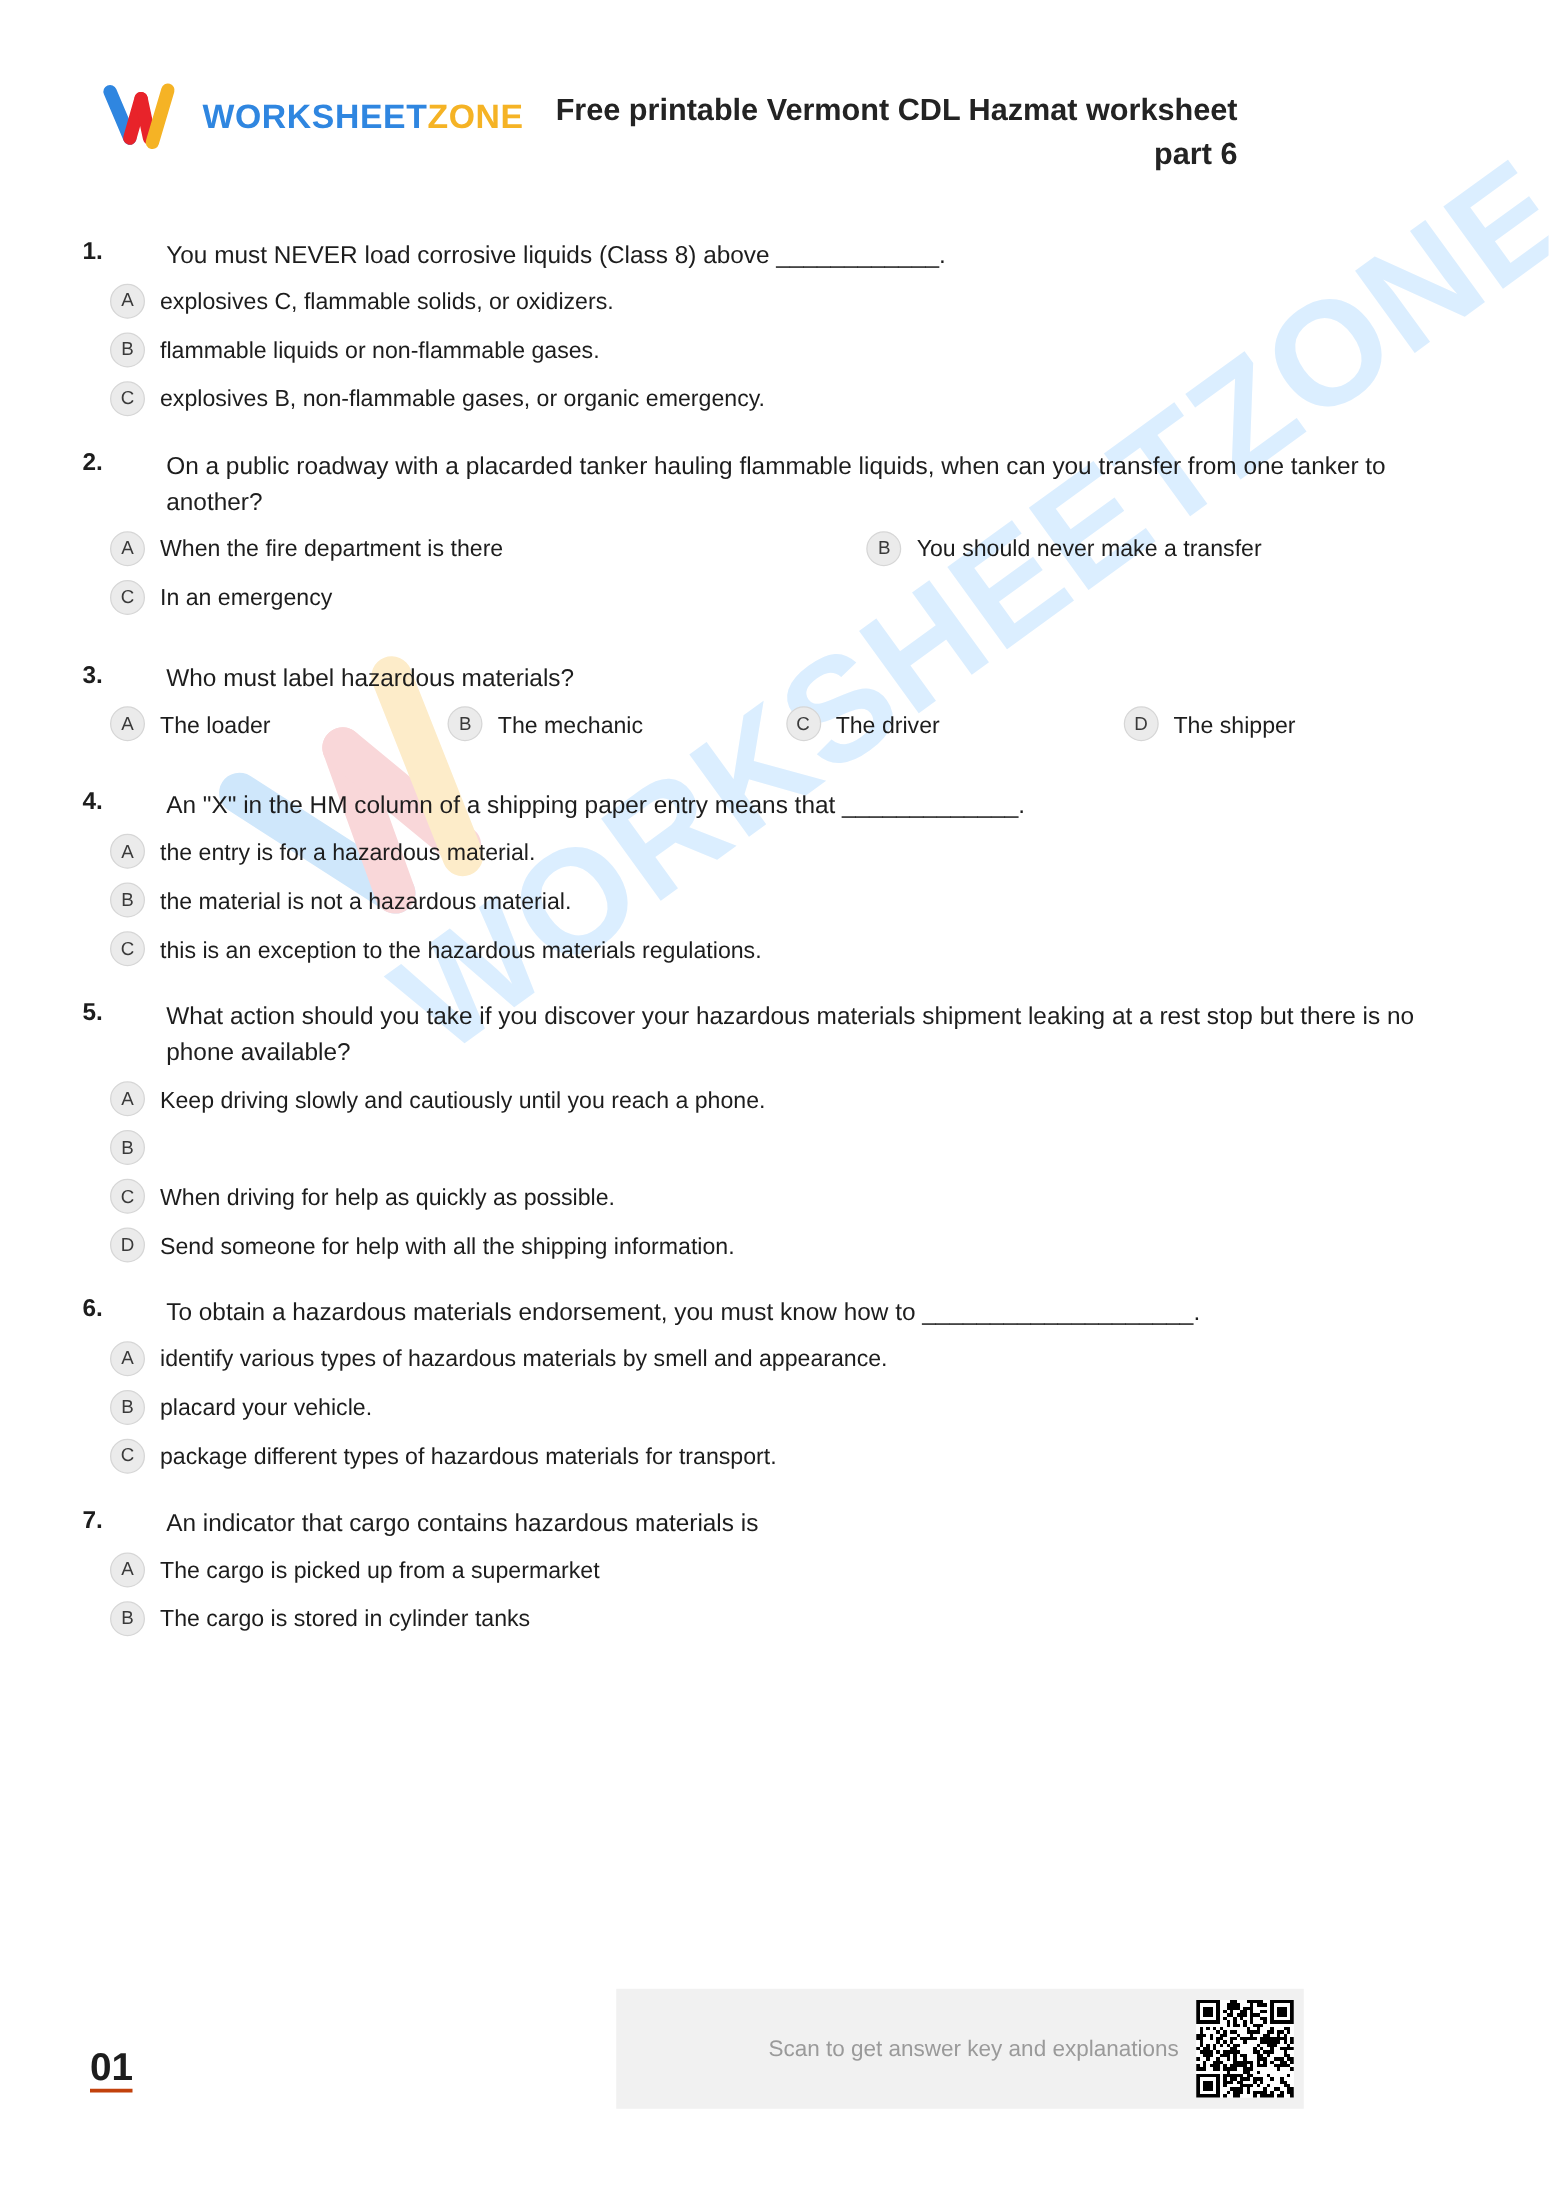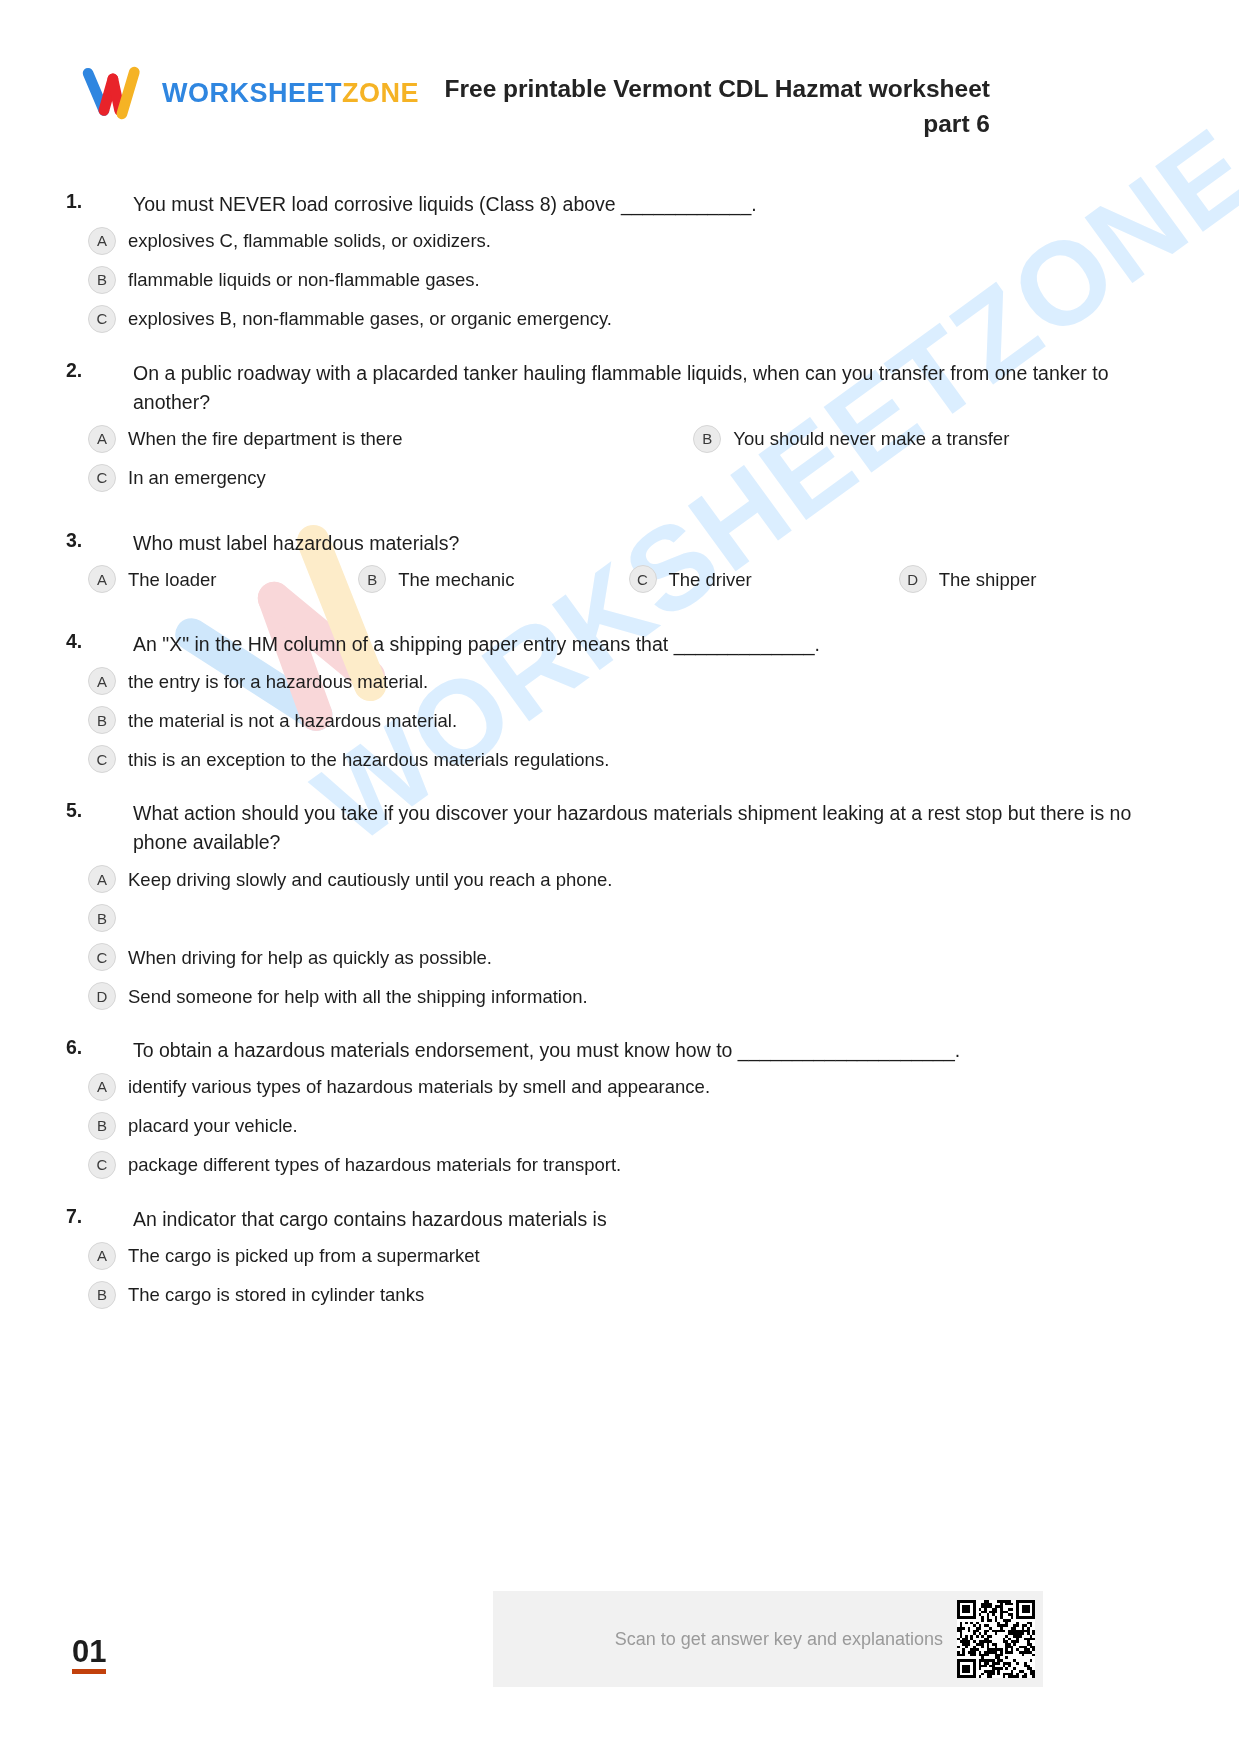--- a/index.html
+++ b/index.html
@@ -164,21 +164,21 @@
     height: 110px;
     z-index: 3;
   }
   .page-num {
     position: absolute;
     left: 72px;
     bottom: 18px;
     font-size: 31px;
     font-weight: 700;
     color: #1d1d1d;
-    border-bottom: 5px solid #c2410c;
+    border-bottom: 3px solid #c2410c;
     padding-bottom: 2px;
     line-height: 1;
   }
   .scan-box {
     position: absolute;
     right: 196px;
     bottom: 5px;
     width: 550px;
     height: 96px;
     background: #f1f1f1;

